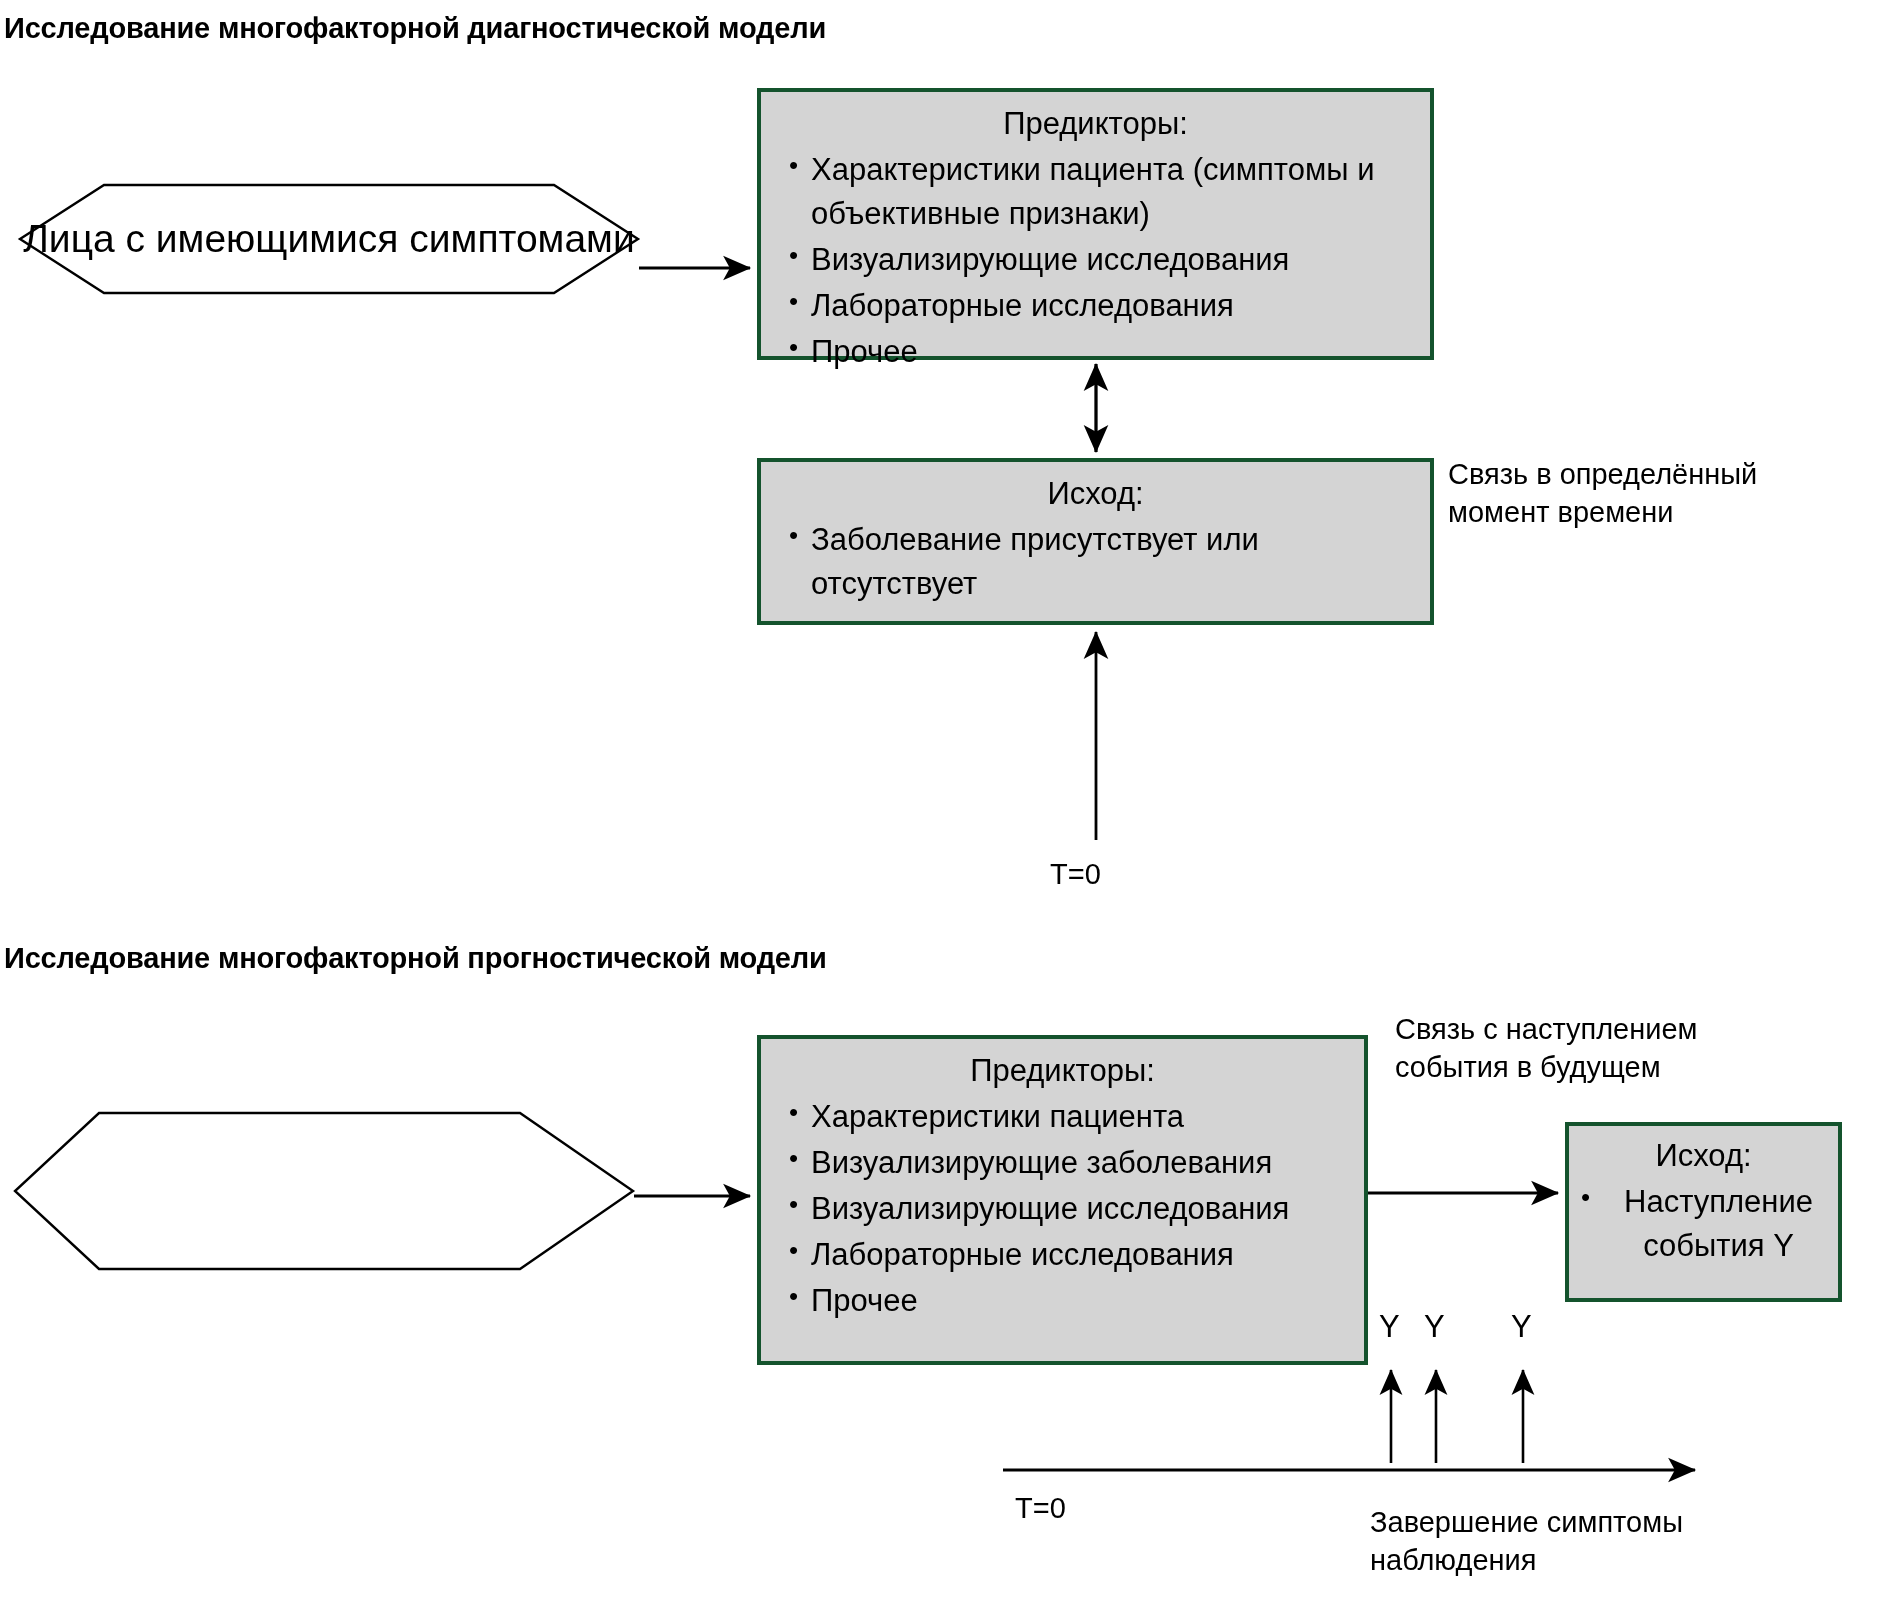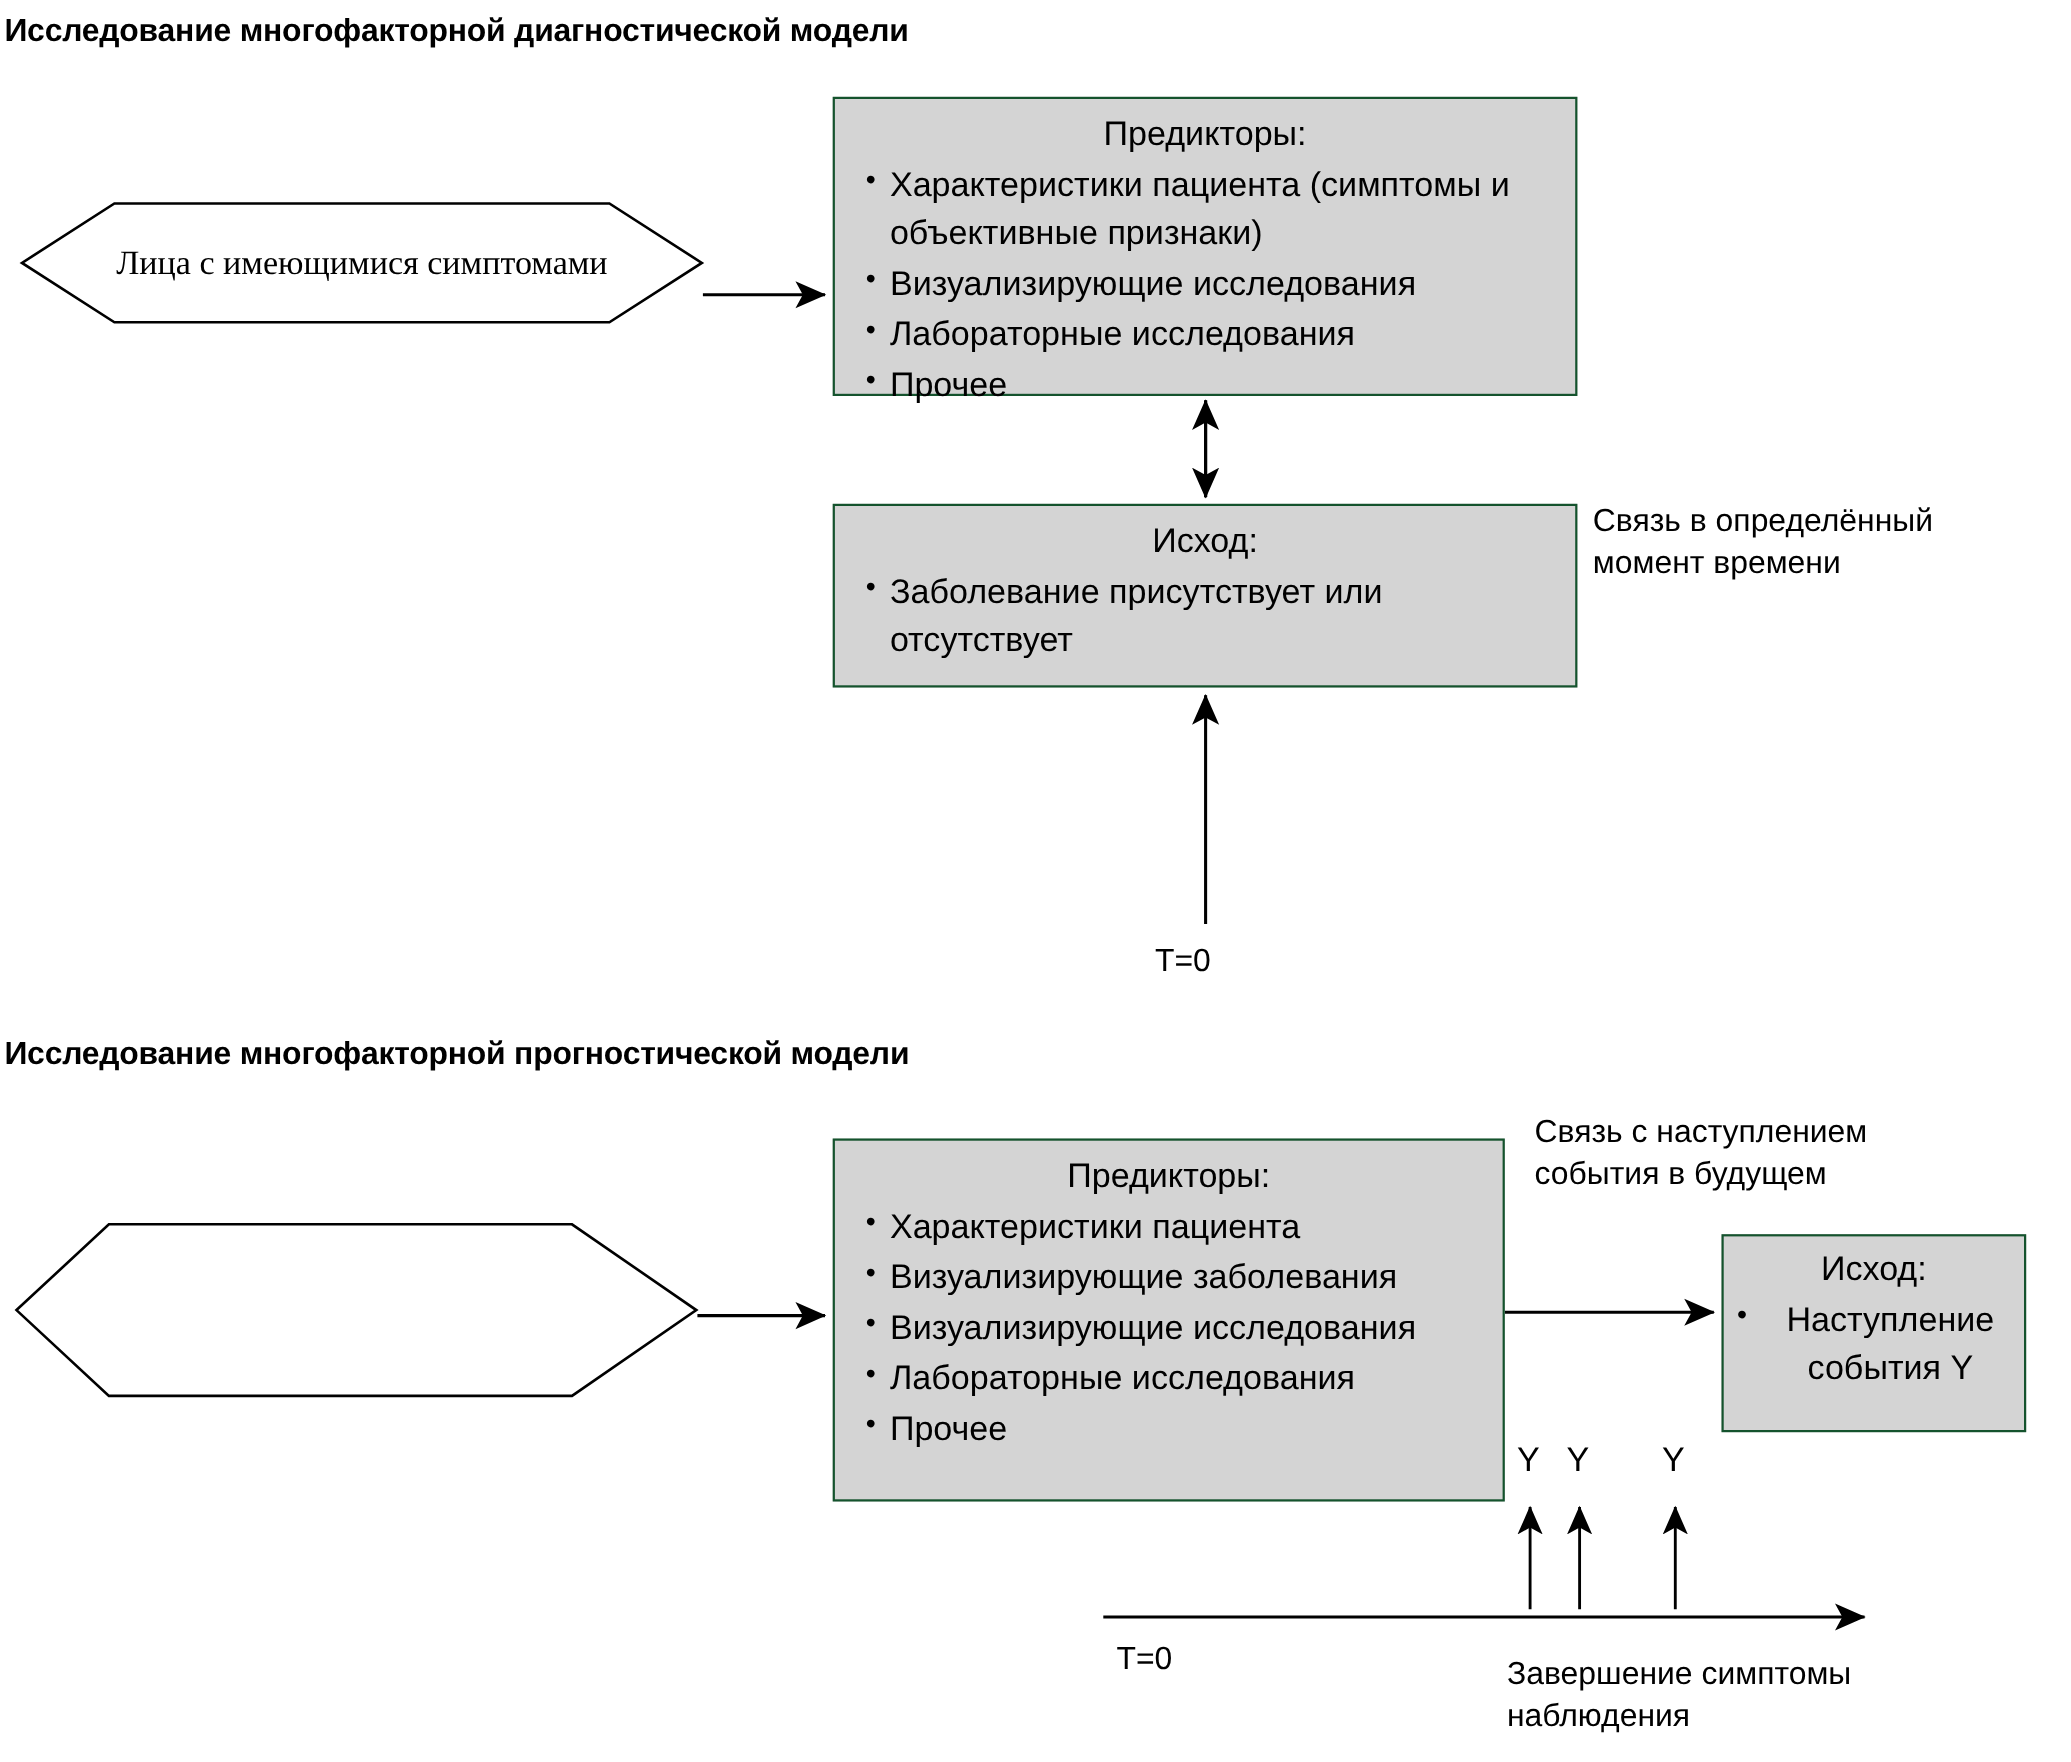--- a/index.html
+++ b/index.html
@@ -37,31 +37,30 @@
   }
   #title-1 { left: 4px; top: 12px; }
   #title-2 { left: 4px; top: 942px; }
 
   .hexbox {
     position: absolute;
     display: flex;
     align-items: center;
     justify-content: center;
     text-align: left;
-    font-size: 31px;
+    font-size: 39px;
     line-height: 1.35;
-    font-family: Liberation Serif, serif;
   }
   #hex-1 { left: 20px; top: 185px; width: 618px; height: 108px; }
   #hex-2 { left: 15px; top: 1113px; width: 618px; height: 156px; }
 
   .gbox {
     position: absolute;
     background: #d4d4d4;
-    border: 2px solid #14532d;
+    border: 4px solid #14532d;
     box-sizing: border-box;
     font-size: 31px;
     line-height: 1.42;
   }
   #box-predictors-1 { left: 757px; top: 88px; width: 677px; height: 272px; }
   #box-outcome-1    { left: 757px; top: 458px; width: 677px; height: 167px; }
   #box-predictors-2 { left: 757px; top: 1035px; width: 611px; height: 330px; }
   #box-outcome-2    { left: 1565px; top: 1122px; width: 277px; height: 180px; }
 
   .box-heading {

